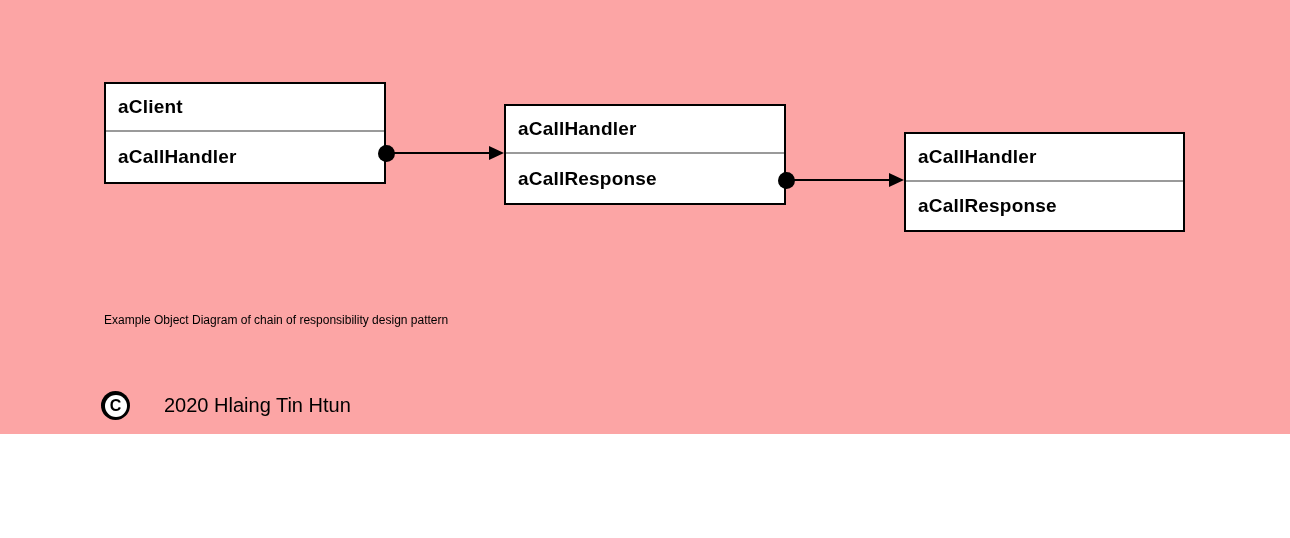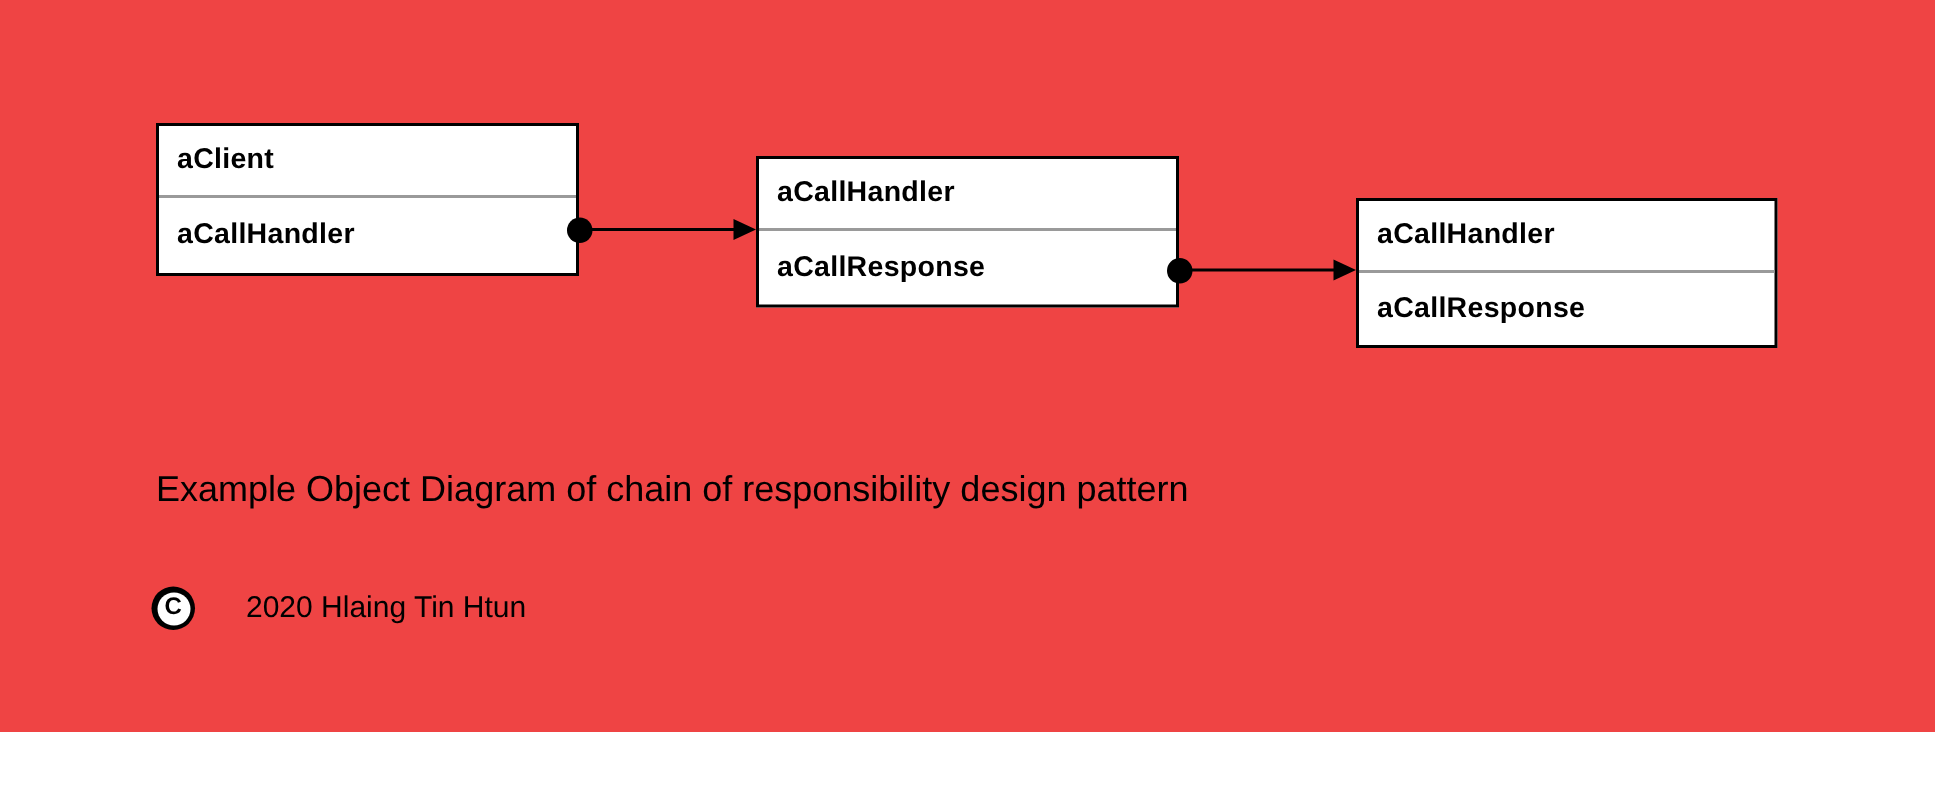--- a/index.html
+++ b/index.html
@@ -4,22 +4,22 @@
 <style>
   * { margin: 0; padding: 0; box-sizing: border-box; }
   html, body {
     width: 1290px; height: 538px;
     background: #ffffff;
     font-family: "Liberation Sans", sans-serif;
     overflow: hidden;
   }
   .canvas {
     position: relative;
-    width: 1290px; height: 488px;
-    background: #ef4444;
+    width: 1290px; height: 434px;
+    background: #fca5a5;
   }
   
   .obj-box {
     position: absolute;
     border: 2px solid #000000;
     background: #ffffff;
   }
   .obj-row {
     display: flex;
     align-items: center;
@@ -63,21 +63,21 @@
   #conn1-ball  { left: 378px; top: 145px; }
   #conn1-arrow { left: 489px; top: 146px; }
   #conn2-line  { left: 786px; top: 179px; width: 110px; }
   #conn2-ball  { left: 778px; top: 172px; }
   #conn2-arrow { left: 889px; top: 173px; }
 
   
   .caption {
     position: absolute;
     left: 104px; top: 313px;
-    font-size: 24px;
+    font-size: 12px;
     color: #000000;
   }
 
   
   .copyright {
     position: absolute;
     left: 101px; top: 391px;
     display: flex;
     align-items: center;
   }

